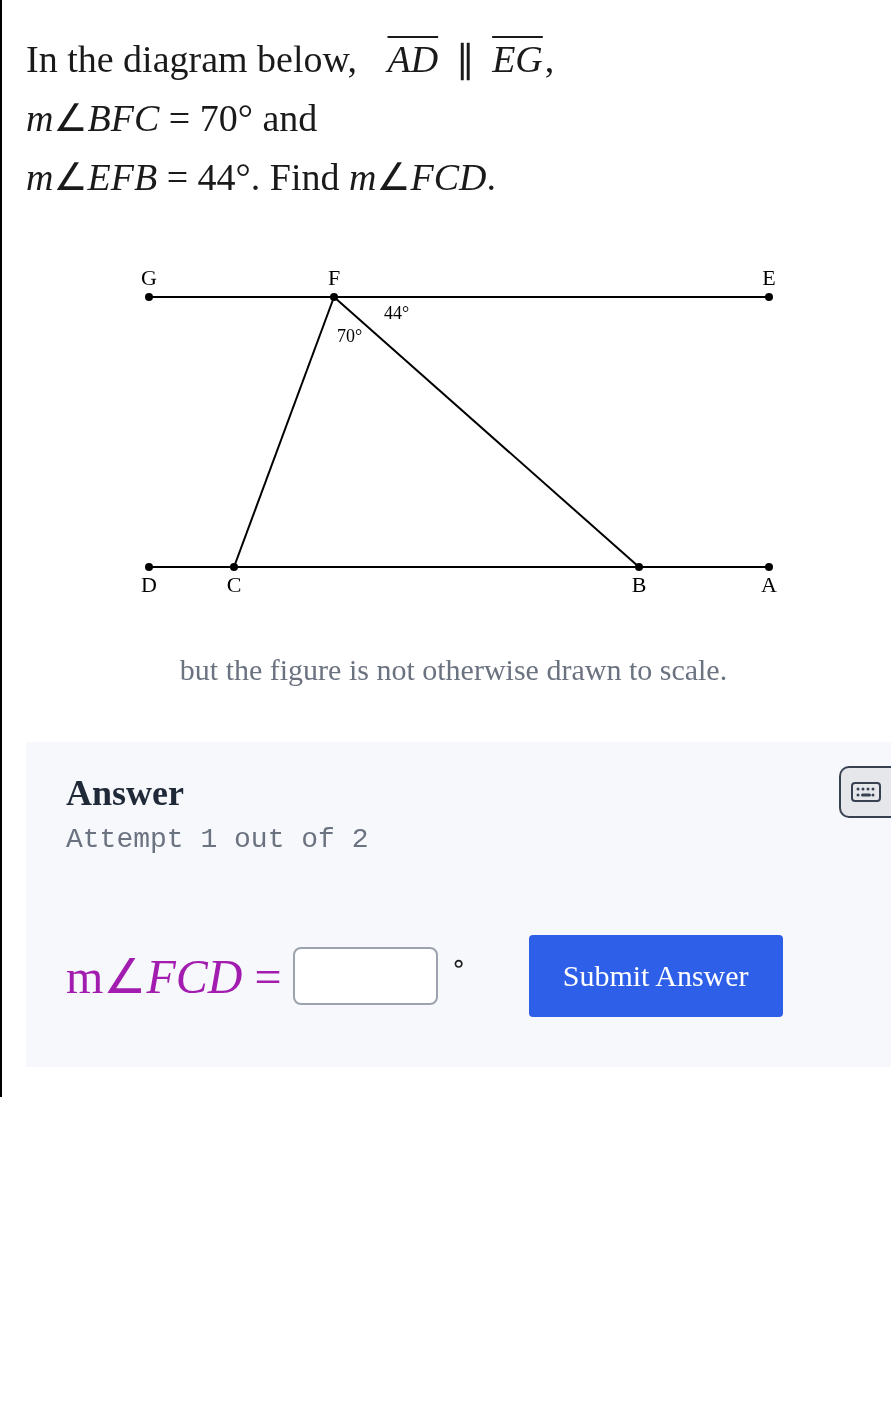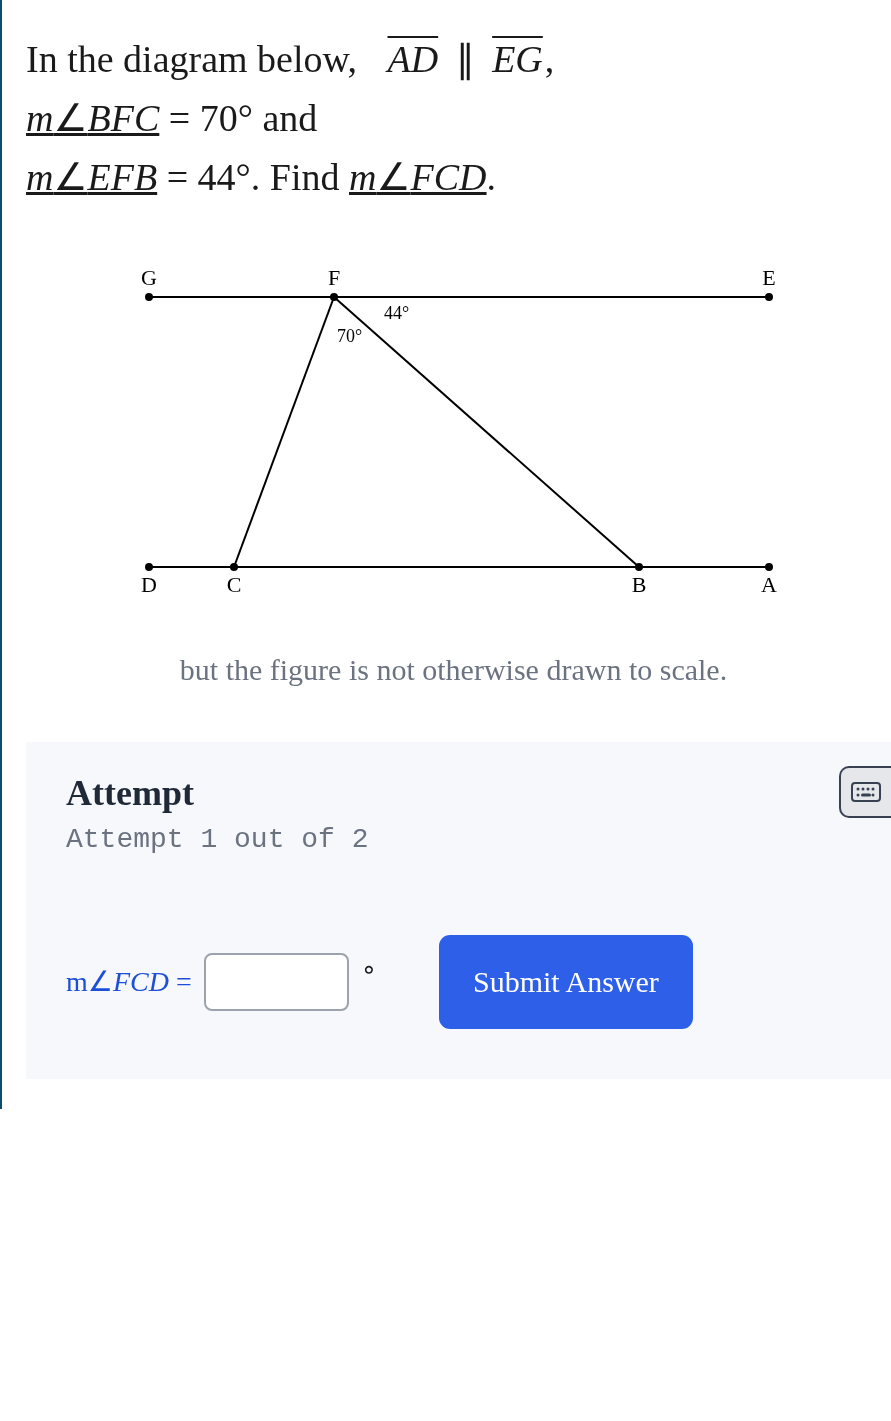--- a/index.html
+++ b/index.html
@@ -6,32 +6,31 @@
   body {
     margin: 0;
     padding: 0;
     font-family: Georgia, 'Times New Roman', serif;
     background: #ffffff;
     color: #1a1a1a;
     width: 891px;
   }
   .page {
     padding: 30px 0 30px 24px;
-    border-left: 2px solid #0c4a6e;
+    border-left: 2px solid #000000;
   }
   .problem-text {
     font-size: 38px;
     line-height: 1.55;
     color: #1a1a1a;
     margin-bottom: 40px;
   }
   .problem-text .math {
     font-family: 'Latin Modern', Georgia, serif;
     font-style: italic;
-    text-decoration: underline;
   }
   .overline {
     text-decoration: overline;
     text-decoration-thickness: 2px;
     font-style: italic;
     padding: 0 2px;
   }
   .parallel {
     font-style: normal;
     font-weight: normal;
@@ -74,23 +73,23 @@
     color: #6b7280;
     margin-bottom: 80px;
     font-family: Liberation Mono, monospace;
   }
   .answer-row {
     display: flex;
     align-items: center;
     gap: 12px;
   }
   .answer-math {
-    font-size: 28px;
-    font-family: Georgia, serif;
-    color: #1d4ed8;
+    font-size: 48px;
+    font-family: Georgia, serif;
+    color: #a21caf;
   }
   .answer-input {
     width: 145px;
     height: 58px;
     border: 2px solid #9ca3af;
     border-radius: 8px;
     background: #fff;
     font-size: 28px;
     padding: 0 10px;
     text-align: center;
@@ -99,24 +98,24 @@
     font-size: 26px;
     color: #1a1a1a;
     margin-right: 50px;
     position:relative;
     top:-12px;
   }
   .submit-btn {
     background: #2e5fe8;
     color: #fff;
     border: none;
-    border-radius: 11px;
+    border-radius: 4px;
     font-size: 30px;
     font-family: Georgia, serif;
-    padding: 30px 34px;
+    padding: 24px 34px;
     cursor: pointer;
   }
   .keypad-tab {
     position: absolute;
     right: 0;
     top: 24px;
     width: 52px;
     height: 52px;
     background: #e5e7eb;
     border: 2px solid #374151;
@@ -193,21 +192,21 @@
         <rect x="1" y="1" width="28" height="18" rx="3" fill="none" stroke="#374151" stroke-width="2"></rect>
         <circle cx="7" cy="7" r="1.5" fill="#374151"></circle>
         <circle cx="12" cy="7" r="1.5" fill="#374151"></circle>
         <circle cx="17" cy="7" r="1.5" fill="#374151"></circle>
         <circle cx="22" cy="7" r="1.5" fill="#374151"></circle>
         <circle cx="7" cy="13" r="1.5" fill="#374151"></circle>
         <rect x="10" y="11.5" width="10" height="3" rx="1.5" fill="#374151"></rect>
         <circle cx="22" cy="13" r="1.5" fill="#374151"></circle>
       </svg>
     </div>
-    <div class="answer-title">Attempt</div>
+    <div class="answer-title">Answer</div>
     <div class="attempt">Attempt 1 out of 2</div>
     <div class="answer-row">
       <span class="answer-math"><span style="font-style:normal;">m</span><span>∠</span><span style="font-style:italic;">FCD</span> <span>=</span></span>
       <input class="answer-input" type="text" style="">
       <span class="degree-sym">∘</span>
       <button class="submit-btn">Submit Answer</button>
     </div>
   </div>
 
 </div>

